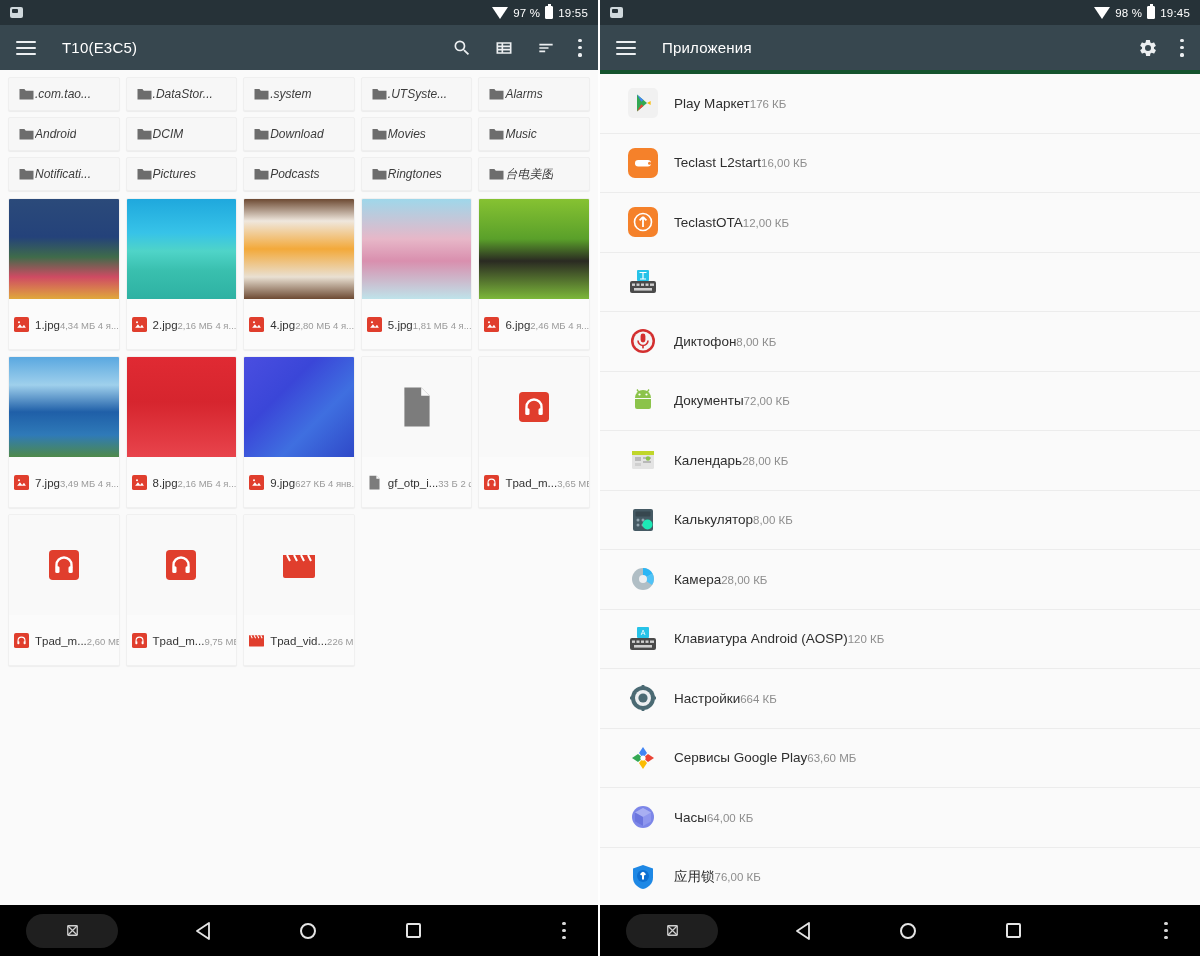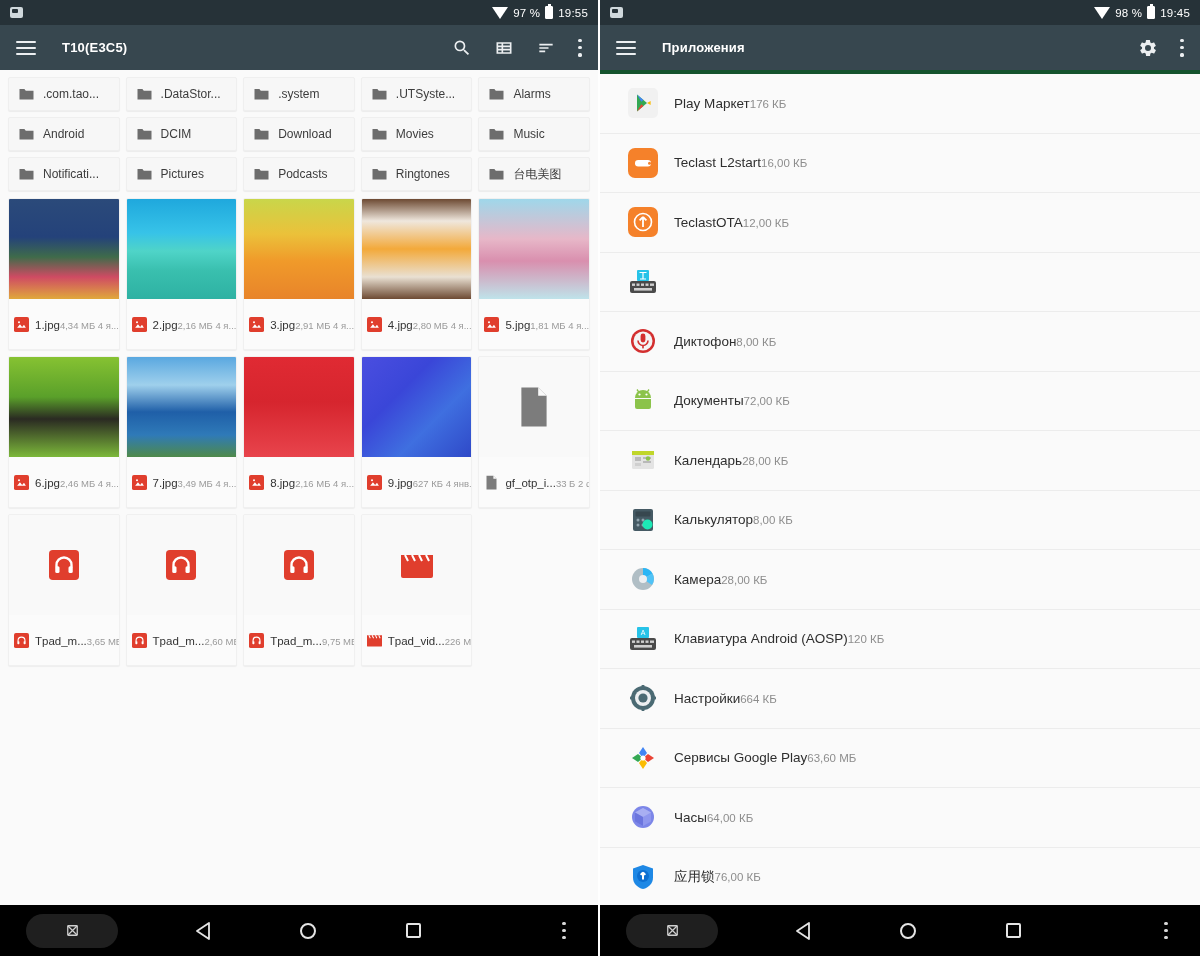--- a/index.html
+++ b/index.html
@@ -44,35 +44,36 @@
   .sb-text { letter-spacing: 0.2px; }
 
   
   .appbar {
     height: 45px; background: #37474f; color: #ffffff;
     display: flex; align-items: center; padding: 0 16px;
     flex: 0 0 45px;
   }
   .hamb { width: 20px; height: 14px; display: flex; flex-direction: column; justify-content: space-between; cursor: pointer; }
   .hamb span { display: block; height: 2px; background: #eceff1; border-radius: 1px; }
-  .appbar-title { font-size: 13px; font-weight: bold; margin-left: 26px; letter-spacing: 0.2px; text-align: right; }
+  .appbar-title { font-size: 15px; font-weight: normal; margin-left: 26px; letter-spacing: 0.2px; text-align: right; }
   .appbar-actions { margin-left: auto; display: flex; align-items: center; gap: 22px; }
   .ico { width: 20px; height: 20px; display: block; }
   .ico svg { width: 100%; height: 100%; display: block; fill: #eceff1; }
   .dots3 { width: 4px; height: 18px; display: flex; flex-direction: column; justify-content: space-between; align-items: center; }
   .dots3 i { width: 3.2px; height: 3.2px; background: #eceff1; border-radius: 50%; display: block; }
 
   
   .fm-body { flex: 1 1 auto; background: #fafafa; padding: 7px 8px 0 8px; overflow: hidden; }
   .folder-grid { display: grid; grid-template-columns: repeat(5, 1fr); gap: 6px; }
   .folder-card {
     background: #f7f7f7; border: 1px solid #efefef; border-radius: 2px;
-    height: 34px; display: flex; align-items: center; gap: 8px;
+    height: 34px; display: flex; align-items: center; 
     padding: 0 9px; box-shadow: 0 1px 1px rgba(0,0,0,0.06);
     overflow: hidden;
+    font-style: italic;
   }
   .folder-ico { width: 17px; height: 14px; flex: 0 0 17px; position: relative; }
   .folder-ico svg { width: 100%; height: 100%; fill: #6d6d6d; display: block; }
   .folder-name {
     font-size: 12px; color: #3c3c3c; white-space: nowrap;
     overflow: hidden; text-overflow: ellipsis;
   }
 
   .file-grid { display: grid; grid-template-columns: repeat(5, 1fr); gap: 6px; margin-top: 7px; }
   .file-card {
@@ -322,33 +323,20 @@
                 <svg viewBox="0 0 24 24">
                   <rect width="24" height="24" rx="3" fill="#e03e2d"></rect>
                   <path d="M5 17l4.5-5.5L13 16l3-3.5L19 17z" fill="#fff"></path>
                   <circle cx="8" cy="8.5" r="1.6" fill="#fff"></circle>
                 </svg>
               </span>
               <span class="file-texts"><span class="file-name">2.jpg</span><span class="file-sub">2,16 МБ 4 я...</span></span>
             </div>
           </div>
           <div class="file-card">
-            <div class="thumb" style="background:linear-gradient(180deg,#c9d64a 0%,#ebc13a 35%,#f09a2a 62%,#e8842a 100%)"></div>
-            <div class="file-meta">
-              <span class="ftype-ico">
-                <svg viewBox="0 0 24 24">
-                  <rect width="24" height="24" rx="3" fill="#e03e2d"></rect>
-                  <path d="M5 17l4.5-5.5L13 16l3-3.5L19 17z" fill="#fff"></path>
-                  <circle cx="8" cy="8.5" r="1.6" fill="#fff"></circle>
-                </svg>
-              </span>
-              <span class="file-texts"><span class="file-name">3.jpg</span><span class="file-sub">2,91 МБ 4 я...</span></span>
-            </div>
-          </div>
-          <div class="file-card">
             <div class="thumb" style="background:linear-gradient(180deg,#6d4a33 0%,#efe7dd 22%,#f3a93a 50%,#e9e0d2 78%,#6d4a33 100%)"></div>
             <div class="file-meta">
               <span class="ftype-ico">
                 <svg viewBox="0 0 24 24">
                   <rect width="24" height="24" rx="3" fill="#e03e2d"></rect>
                   <path d="M5 17l4.5-5.5L13 16l3-3.5L19 17z" fill="#fff"></path>
                   <circle cx="8" cy="8.5" r="1.6" fill="#fff"></circle>
                 </svg>
               </span>
               <span class="file-texts"><span class="file-name">4.jpg</span><span class="file-sub">2,80 МБ 4 я...</span></span>

